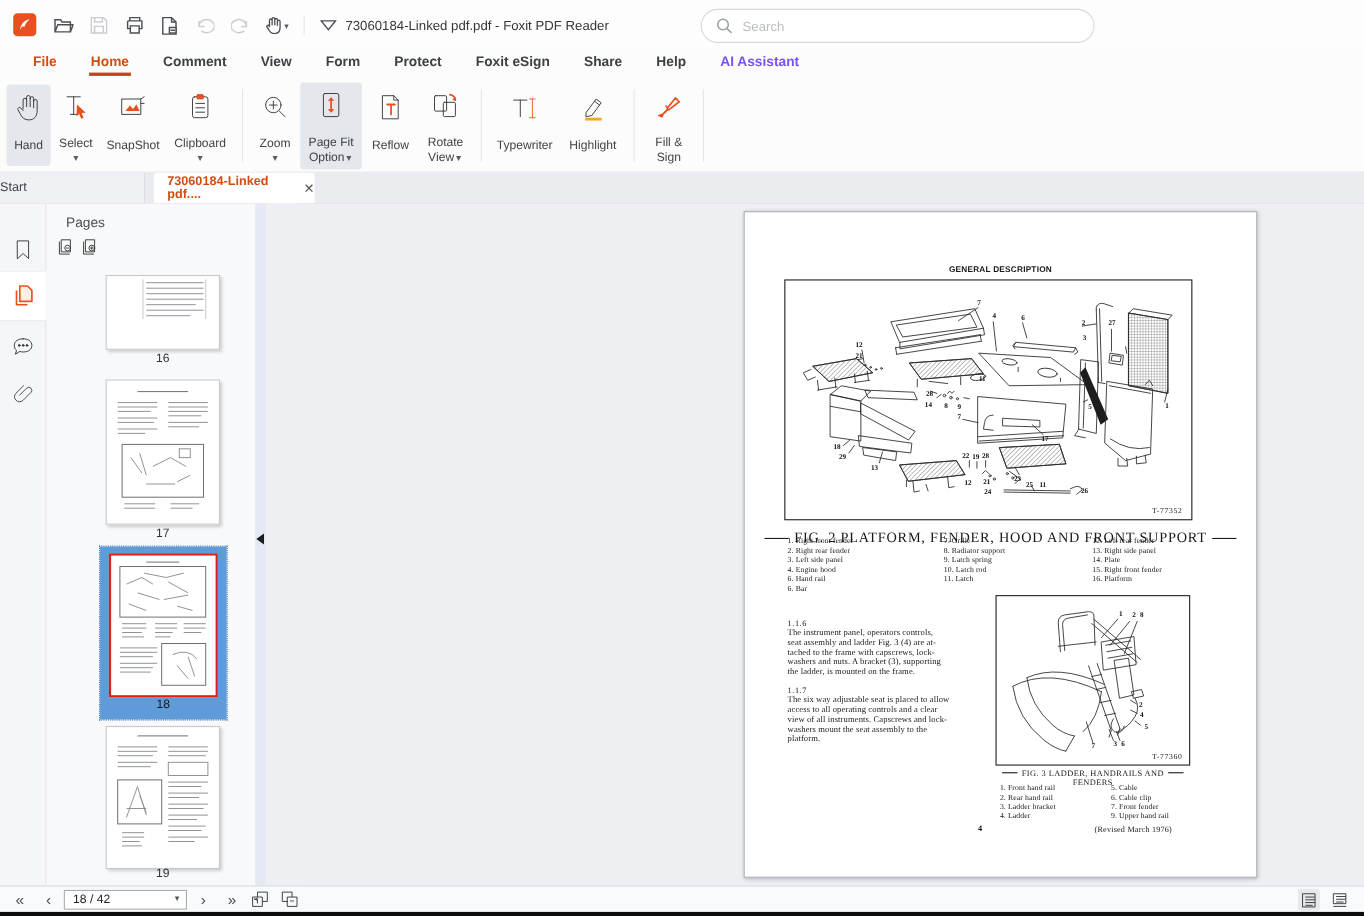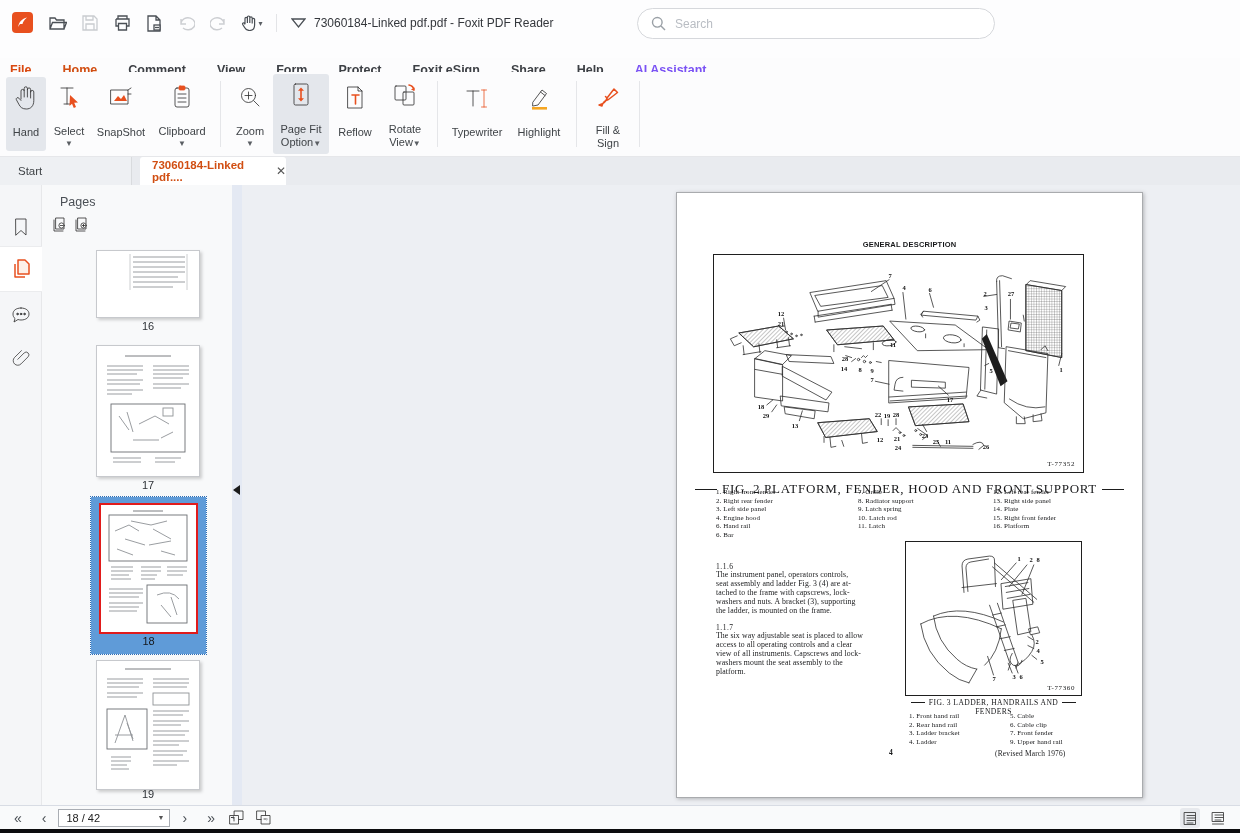--- a/index.html
+++ b/index.html
@@ -15,22 +15,22 @@
   .qa svg { display:block; }
   .divider-v { position:absolute; top:14px; width:1px; height:18px; background:#e3e4e7; }
   .tb-title { position:absolute; left:314px; top:16px; font-size:12px; color:#34373c; white-space:nowrap; }
   .searchbox { position:absolute; left:637px; top:8px; width:358px; height:31px; border:1px solid #d6d8dc;
                border-radius:16px; background:#fff; display:flex; align-items:center; padding-left:13px; }
   .searchbox input { border:none; outline:none; font-size:12px; color:#444; width:280px; margin-left:9px;
                      font-family:"Liberation Sans", sans-serif; }
   .searchbox input::placeholder { color:#b9bdc3; }
 
   
-  .menubar { position:absolute; left:0; top:58px; width:1240px; height:26px; background:#fcfcfd;
-             display:flex; align-items:center; padding-left:8px; gap:27px; }
+  .menubar { position:absolute; left:0; top:44px; width:1240px; height:26px; background:#fcfcfd;
+             display:flex; align-items:center; padding-left:28px; gap:27px; }
   .mtab { font-size:12.5px; font-weight:700; color:#3d4045; cursor:default; position:relative; padding:4px 2px 6px 2px; }
   .mtab.file { color:#d9480f; }
   .mtab.active { color:#d14e12; }
   .mtab.active::after { content:""; position:absolute; left:0; right:0; bottom:0; height:3px; background:#c8440e; }
   .mtab.ai { color:#7a52f4; }
 
   
   .ribbon { position:absolute; left:0; top:72px; width:1240px; height:85px; background:#fcfcfd;
             border-bottom:1px solid #e6e7ea; display:flex; align-items:center; padding-left:5px; }
   .rbtn { display:flex; flex-direction:column; align-items:center; justify-content:flex-start;
@@ -38,21 +38,21 @@
   .rbtn.sel { background:#e4e7ec; }
   .rbtn .ric { height:30px; display:flex; align-items:center; justify-content:center; }
   .rlabel { font-size:11px; color:#3f4347; text-align:center; line-height:13px; margin-top:13px; white-space:pre-line; }
   .rcaret { font-size:8px; color:#5a5e63; line-height:8px; margin-top:2px; }
   .rcaret-inline { font-size:8px; color:#5a5e63; }
   .rdiv { width:1px; height:66px; background:#e5e6e9; margin:0 7px; }
 
   
   .tabrow { position:absolute; left:0; top:157px; width:1240px; height:28px; background:#e9ebef; }
   .dtab { position:absolute; top:0; height:28px; display:flex; align-items:center; font-size:11.5px; }
-  .dtab.start { left:0; width:132px; padding-left:18px; color:#3f4347; background:#eef0f3; border-right:1px solid #d9dbde; }
+  .dtab.start { left:0; width:132px; color:#3f4347; background:#eef0f3; border-right:1px solid #d9dbde; }
   .dtab.activedoc { left:140px; width:146px; background:#fff; color:#d14e12; font-weight:700;
                     padding-left:12px; border-radius:3px 3px 0 0; }
   .dtab .close { margin-left:8px; color:#555; font-weight:400; font-size:12px; }
 
   
   .main { position:absolute; left:0; top:185px; width:1240px; height:620px; background:#f9a8d4; }
 
   .iconstrip { position:absolute; left:0; top:0; width:42px; height:620px; background:#f5f6f8; border-right:1px solid #e7e8ea; }
   .sic { position:absolute; left:9px; width:24px; height:24px; display:flex; align-items:center; justify-content:center; }
   .sic-active-bg { position:absolute; left:0; top:61px; width:42px; height:46px; background:#fff;

